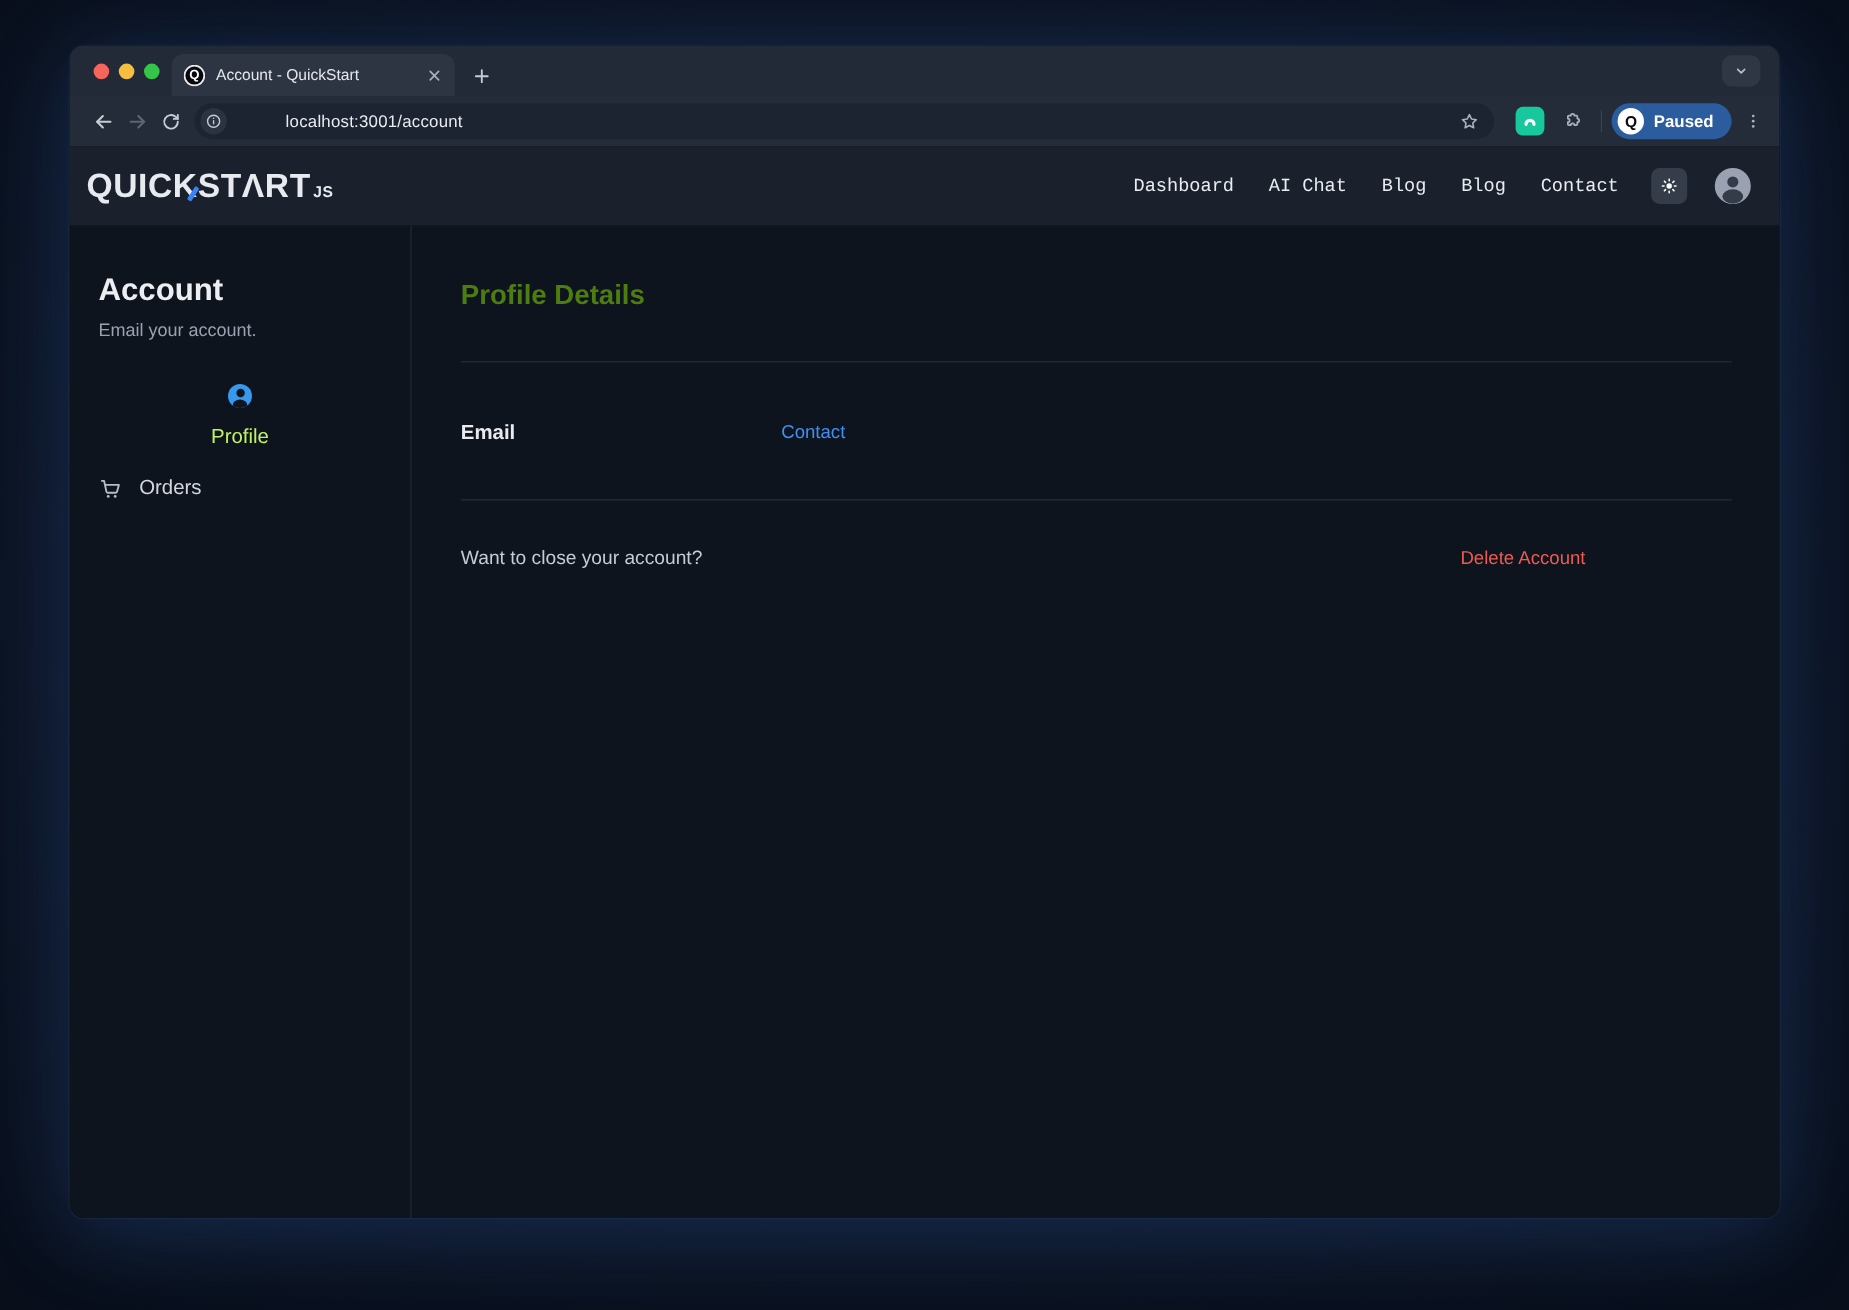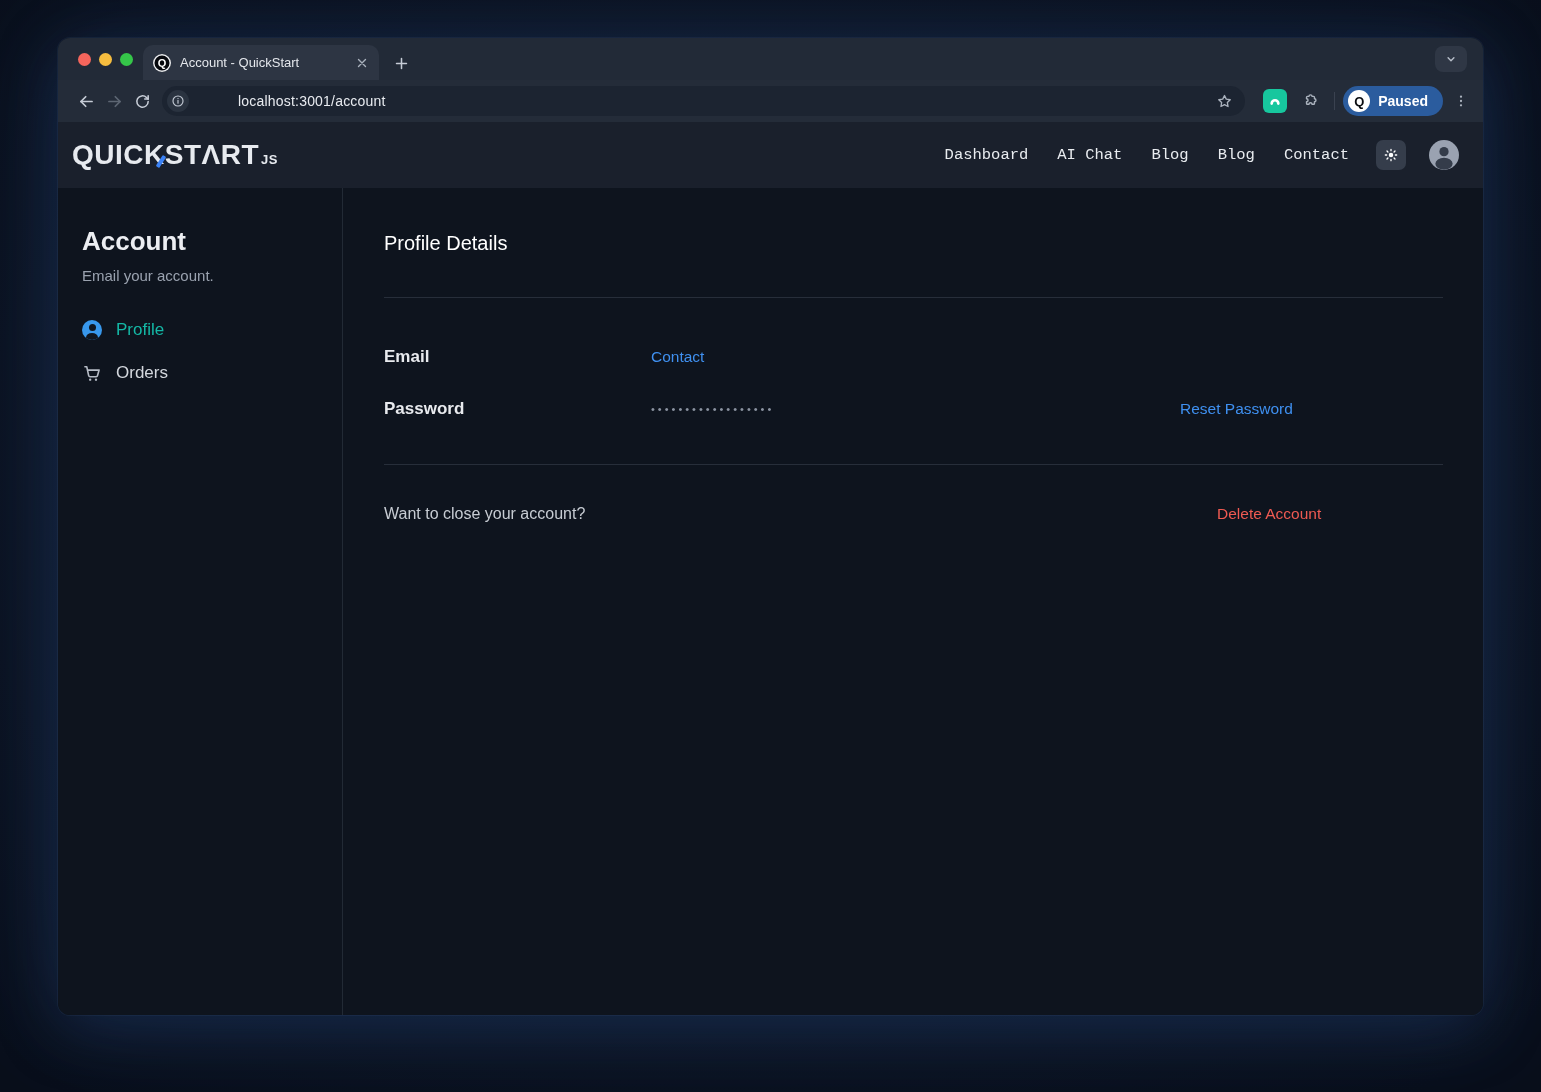--- a/index.html
+++ b/index.html
@@ -56,28 +56,28 @@
   .nav a { color:#e9ecf0; font-size:15.5px; font-weight:500; text-decoration:none; cursor:pointer;font-family:Liberation Mono, monospace; }
   .theme-btn { width:30px; height:30px; border-radius:7px; background:#353d4b; color:#fff; margin-left:27px; }
   .avatar { width:30px; height:30px; border-radius:50%; background:#9aa2b1; margin-left:23px; overflow:hidden; display:flex; align-items:center; justify-content:center; cursor:pointer; }
   
   .app-body { flex:1; display:flex; background:#0e141e; min-height:0; }
   .sidebar { width:285px; flex:none; border-right:1px solid #222a35; padding:38px 24px 0 24px; }
   .sb-title { font-size:26px; font-weight:800; color:#eceef2; }
   .sb-sub { font-size:15px; color:#9aa2af; margin-top:10px; }
   .sb-menu { margin-top:36px; display:flex; flex-direction:column; gap:23px; }
   .sb-item { display:flex; align-items:center; gap:14px; cursor:pointer; font-size:17px; color:#d3d7dd; }
-  .sb-item.active { color:#14b8a6; }
+  .sb-item.active { color:#bef264;flex-direction:column; }
   .user-badge { width:20px; height:20px; border-radius:50%; background:#3898ec; overflow:hidden; position:relative; flex:none; }
   .user-badge i { position:absolute; background:#10161f; border-radius:50%; }
   .user-badge .head { width:7px; height:7px; left:6.5px; top:4px; }
   .user-badge .bod { width:12px; height:9px; left:4px; top:12.5px; }
   .cart-ic { color:#b6bcc6; }
   .main { flex:1; padding:44px 40px 0 41px; min-width:0; }
-  .main h2 { font-size:20px; font-weight:400; color:#ffffff; }
+  .main h2 { font-size:23px; font-weight:700; color:#4d7c0f; }
   .hr { height:1px; background:#272e3a; }
   .hr.one { margin-top:42px; }
   .row { display:grid; grid-template-columns:267px 529px 1fr; align-items:center; }
   .row.email { margin-top:49px; }
   .row.pwd { margin-top:32px; }
   .row-label { font-size:17px; font-weight:700; color:#e8eaee; }
   .row-value { font-size:15px; color:#98a0ac; }
   .pwd-dots { font-size:11px; letter-spacing:3px; color:#8b93a1; }
   .link { font-size:15.5px; color:#3f90f0; cursor:pointer; text-decoration:none; justify-self:start; }
   .hr.two { margin-top:45px; }
@@ -232,25 +232,20 @@
 
     <main class="main">
       <h2>Profile Details</h2>
       <div class="hr one"></div>
 
       <div class="row email">
         <span class="row-label">Email</span>
         <a class="link">Contact</a>
       </div>
 
-      <div class="row pwd">
-        <span class="row-label">Password</span>
-        <span class="row-value pwd-dots">••••••••••••••••••</span>
-        <a class="link">Reset Password</a>
-      </div>
 
       <div class="hr two"></div>
 
       <div class="close-row">
         <span class="close-q">Want to close your account?</span>
         <a class="link danger">Delete Account</a>
       </div>
     </main>
 
   </div>

